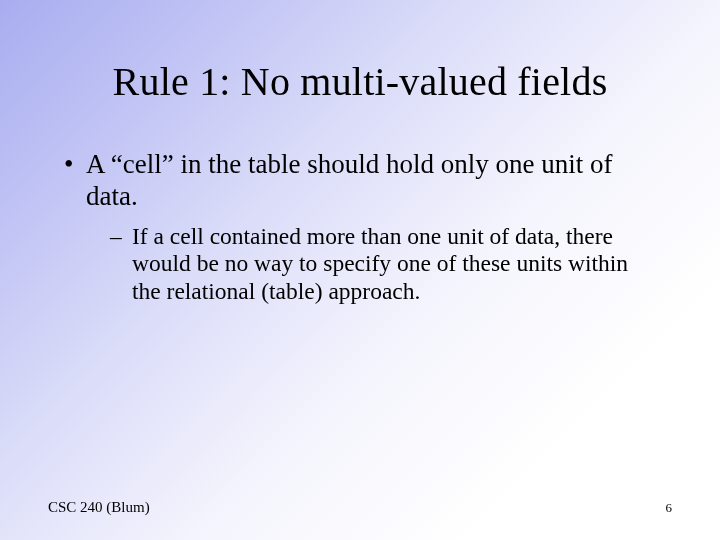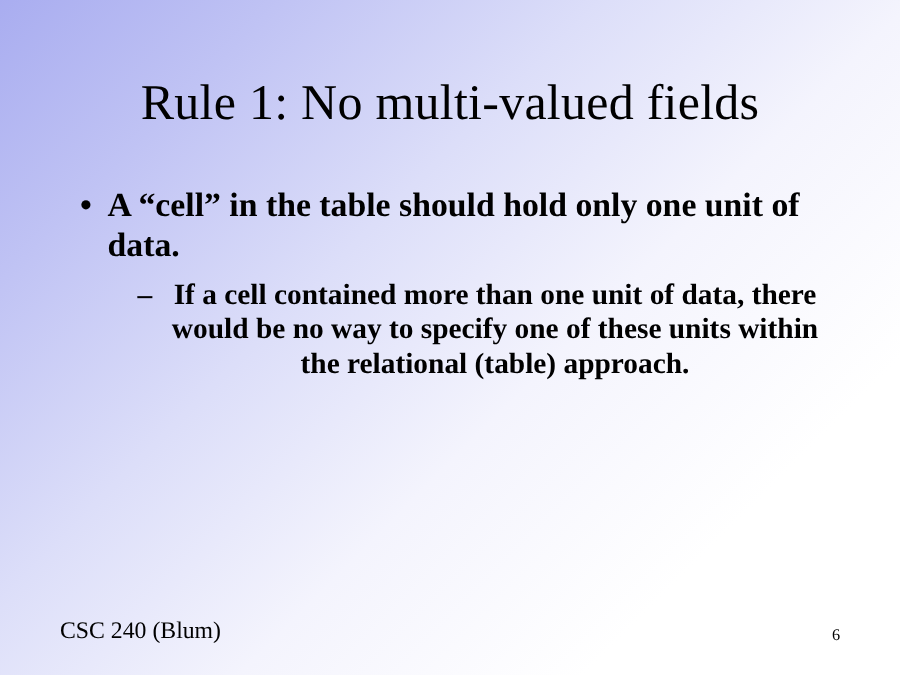--- a/index.html
+++ b/index.html
@@ -31,57 +31,55 @@
     margin: 0 0 44px 0;
     font-weight: 400;
     letter-spacing: 0.2px;
   }
   ul.level1 {
     list-style: none;
     margin: 0;
     padding: 0 12px 0 16px;
     font-size: 27px;
     line-height: 1.18;
-    font-weight: bold;
   }
   ul.level1 > li {
     position: relative;
     padding-left: 22px;
     margin-bottom: 12px;
   }
   ul.level1 > li::before {
     content: "•";
     position: absolute;
     left: 0;
     top: 0;
     font-size: 27px;
   }
   ul.level2 {
     list-style: none;
     margin: 10px 0 14px 0;
     padding: 0 0 0 24px;
     font-size: 23.5px;
     line-height: 1.18;
-    text-align: center;
   }
   ul.level2 > li {
     position: relative;
     padding-left: 22px;
   }
   ul.level2 > li::before {
     content: "–";
     position: absolute;
     left: 0;
     top: 0;
   }
   .footer-left {
     position: absolute;
     left: 48px;
     bottom: 24px;
-    font-size: 19px;
+    font-size: 15px;
     text-align: center;
   }
   .footer-right {
     position: absolute;
     right: 48px;
     bottom: 24px;
     font-size: 13px;
   }
 </style>
 </head>

